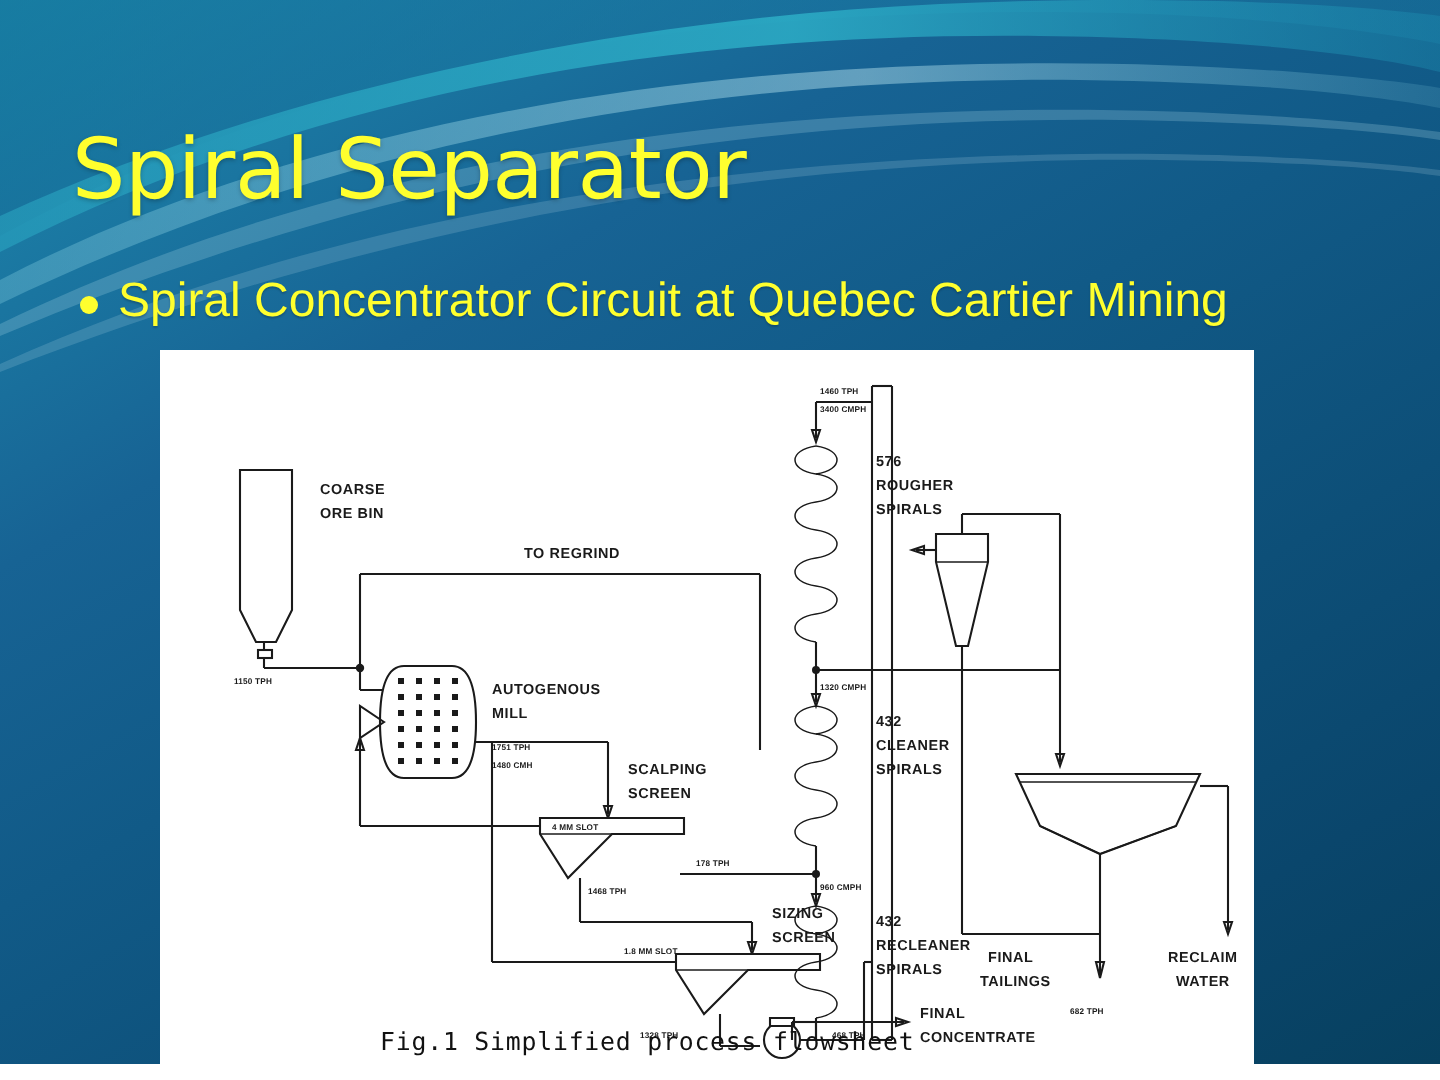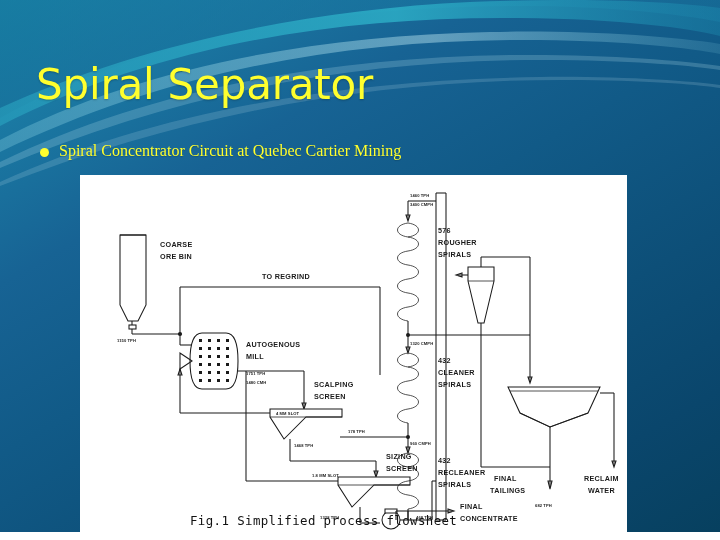--- a/index.html
+++ b/index.html
@@ -25,22 +25,22 @@
   }
 
   
   #bulletRow{
     position:absolute;left:40px;top:138px;display:flex;align-items:center;gap:10px;
   }
   #bulletDot{
     width:9px;height:9px;border-radius:50%;background:#ffff2e;flex:0 0 auto;margin-top:3px;
   }
   #bulletText{
-    color:#ffff2e;font-size:16px;line-height:26px;
-    font-family:Liberation Serif, serif;
+    color:#ffff2e;font-size:24px;line-height:26px;
+    font-family:Liberation Sans, sans-serif;
     white-space:nowrap;text-shadow:0 1px 1px rgba(0,0,0,.2);
   }
 
   
   #figure{
     position:absolute;left:80px;top:175px;width:547px;height:357px;
     background:#ffffff;overflow:hidden;
   }
   #figSvg{display:block;width:547px;height:357px;}
   .lbl{font-family:"Liberation Sans",sans-serif;font-weight:bold;fill:#1a1a1a;}

